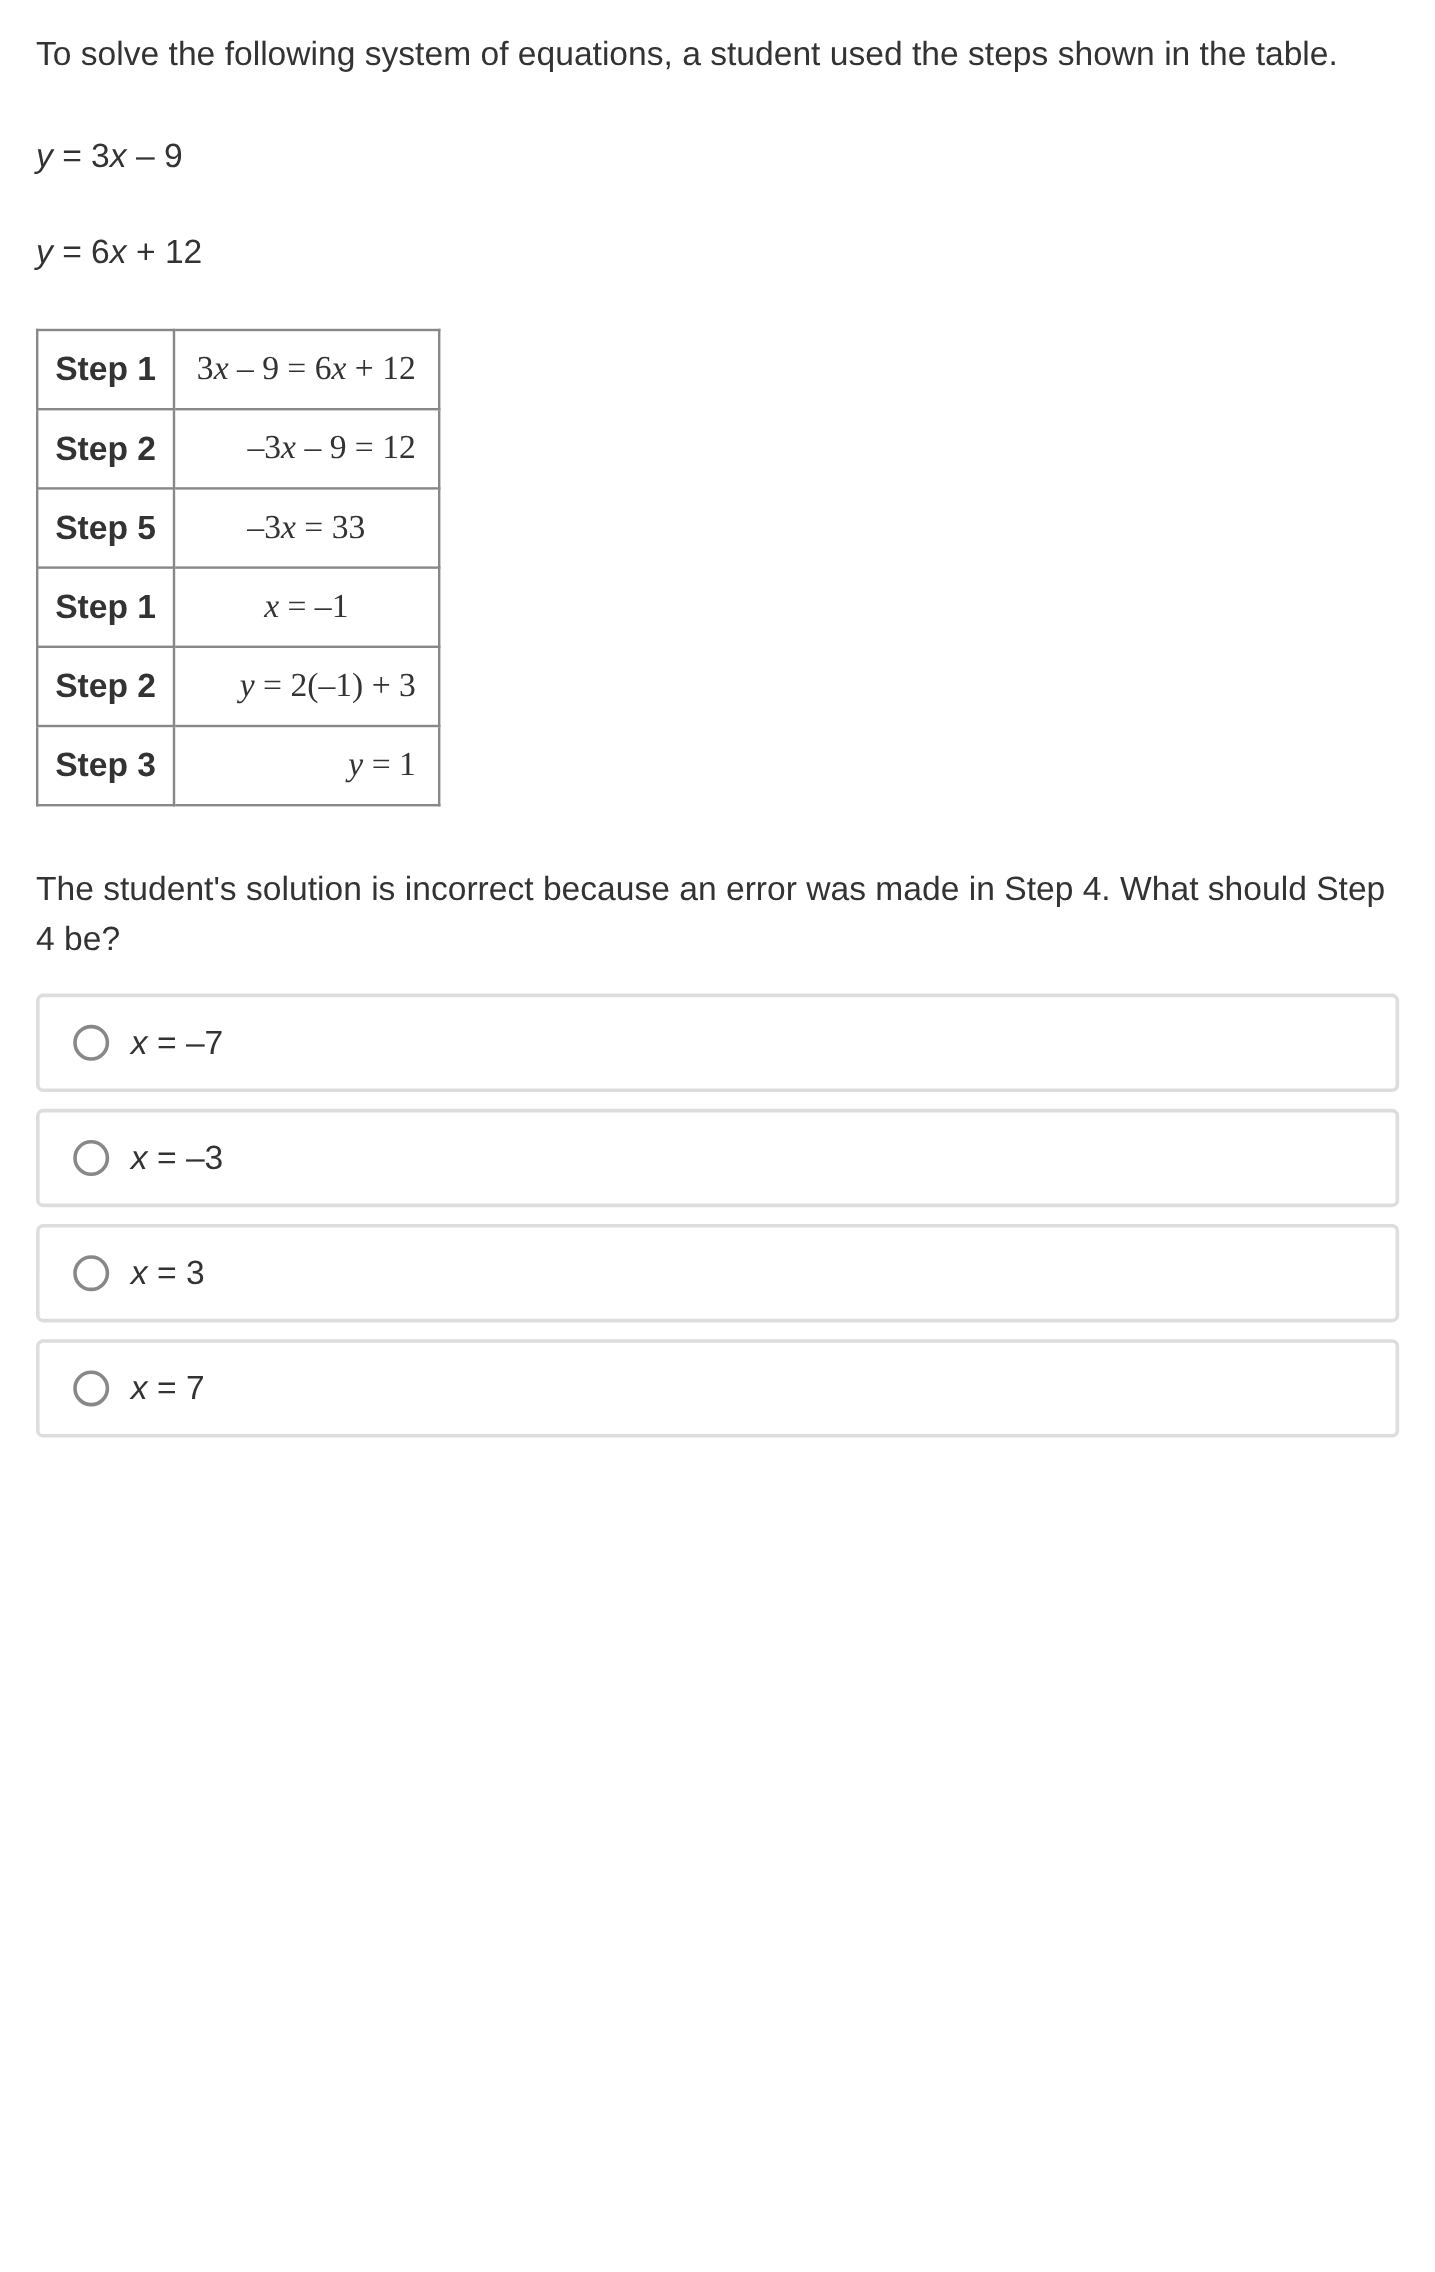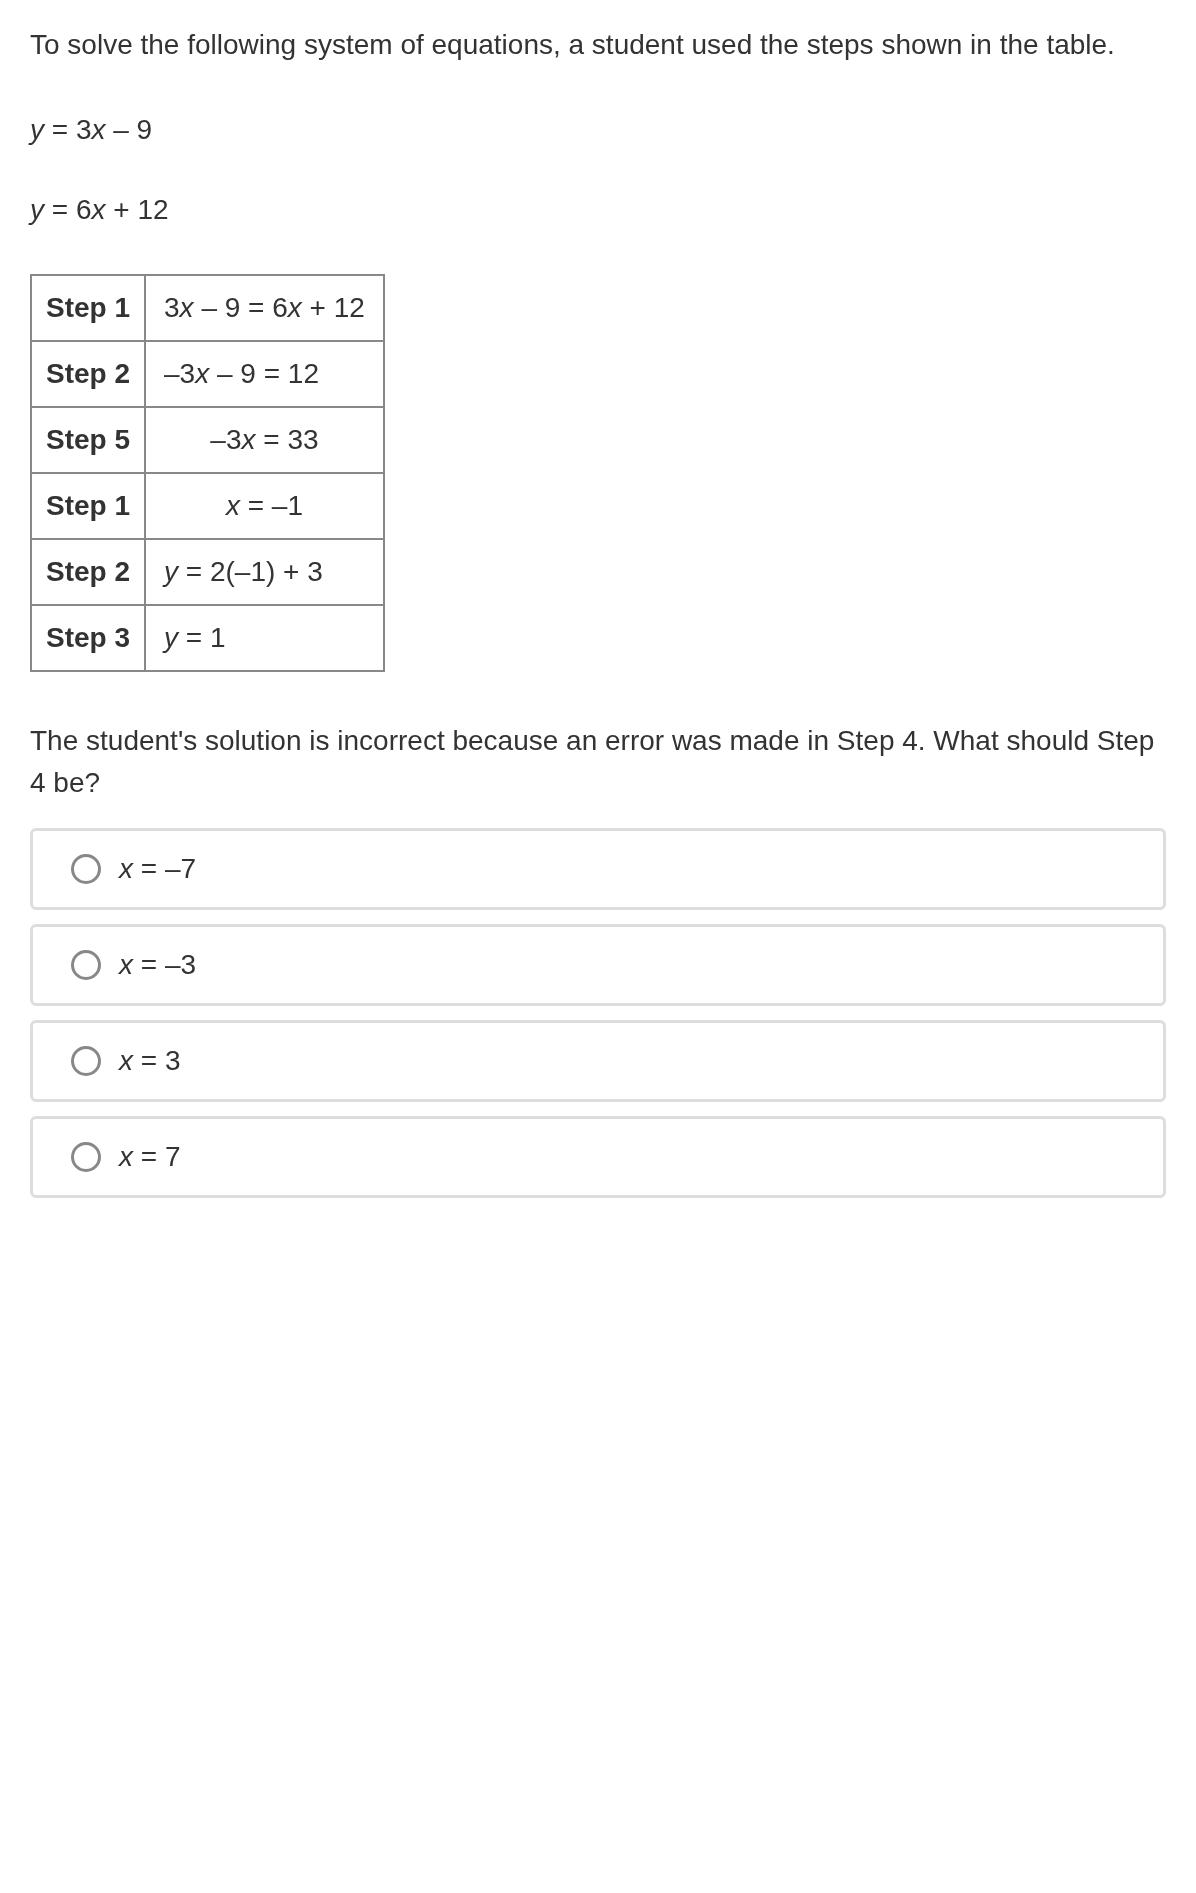--- a/index.html
+++ b/index.html
@@ -38,41 +38,42 @@
   }
   table.steps td.step-label {
     font-weight: bold;
     white-space: nowrap;
   }
   table.steps td.step-eq {
     font-style: italic;
     text-align: center;
     padding-left: 18px;
     padding-right: 18px;
+    font-family: Liberation Serif, serif;
   }
   table.steps td.step-eq.left {
-    text-align: left;
+    text-align: right;
     margin-left: 32px;
   }
   table.steps td.step-eq .n {
     font-style: normal;
   }
   .followup {
     line-height: 1.5;
     margin-bottom: 24px;
   }
   .options {
     display: flex;
     flex-direction: column;
     gap: 14px;
   }
   .option {
     border: 3px solid #ddd;
     border-radius: 6px;
-    padding: 22px 38px;
+    padding: 22px 28px;
     display: flex;
     align-items: center;
     gap: 18px;
     cursor: pointer;
     background: #fff;
   }
   .radio-circle {
     width: 30px;
     height: 30px;
     border: 3px solid #888;

